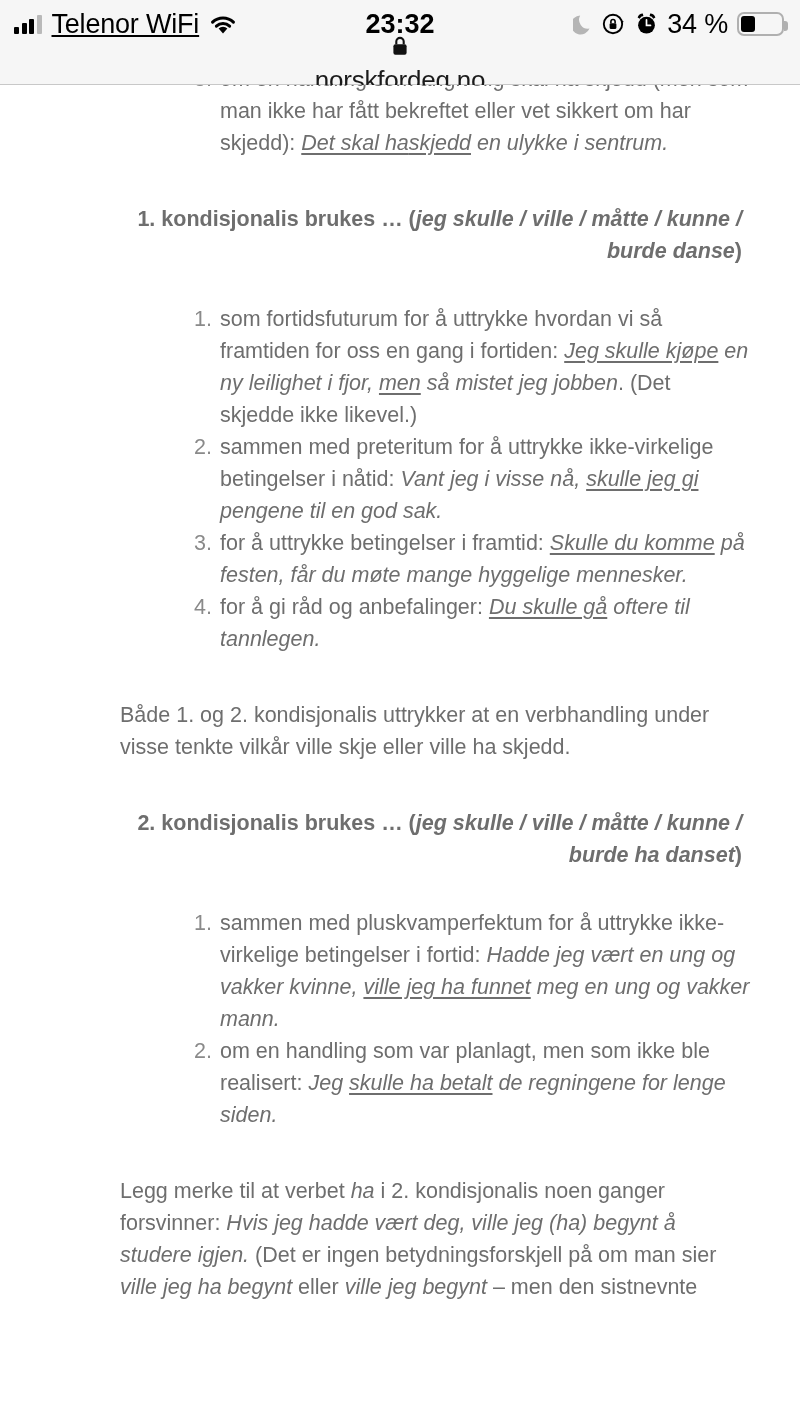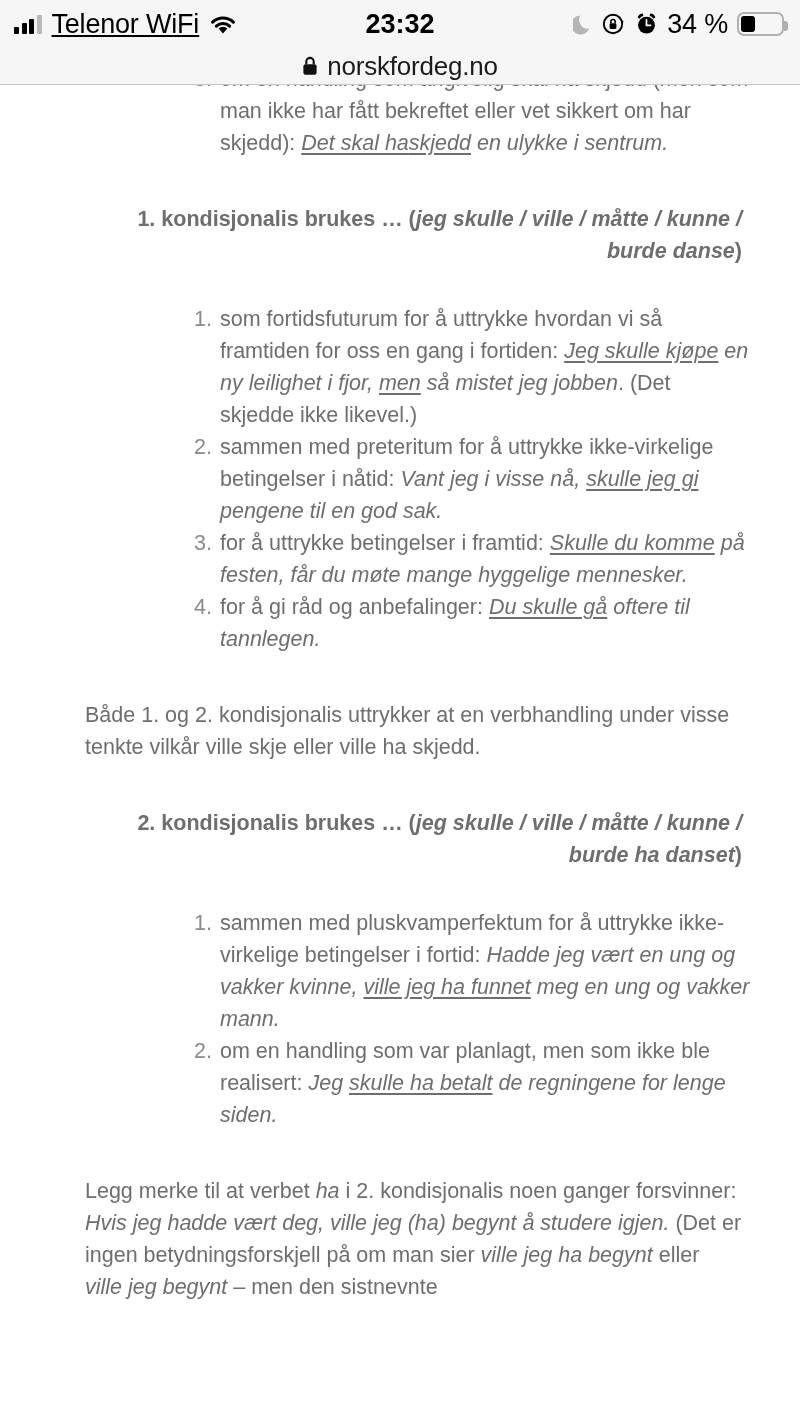--- a/index.html
+++ b/index.html
@@ -136,20 +136,21 @@
     border-radius: 3px;
   }
 
   
   .urlbar {
     height: 36px;
     display: flex;
     align-items: center;
     justify-content: center;
     gap: 9px;
+    flex-direction: column;
   }
   .lock-icon { width: 16px; height: 20px; display: block; }
   .url-text {
     font-size: 26px;
     color: #1b1b1b;
     letter-spacing: -0.2px;
   }
 
   
   .page {
@@ -189,21 +190,21 @@
   ol.olist > li > .marker {
     position: absolute;
     left: 36px;
     top: 0;
     width: 26px;
     text-align: right;
     color: #8a8a8a;
   }
 
   .para {
-    padding-left: 85px;
+    padding-left: 120px;
     padding-right: 30px;
   }
 
   .heading {
     padding-left: 90px;
     padding-right: 30px;
     font-weight: bold;
     text-align: right;
   }
   .heading .it { font-weight: bold; font-style: italic; }

